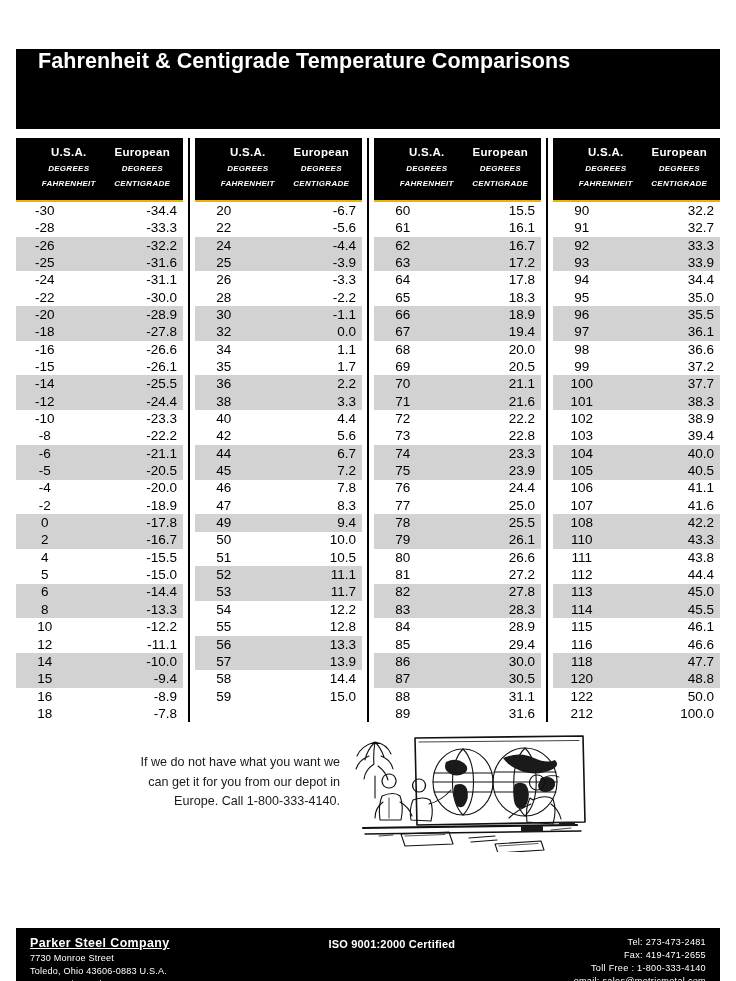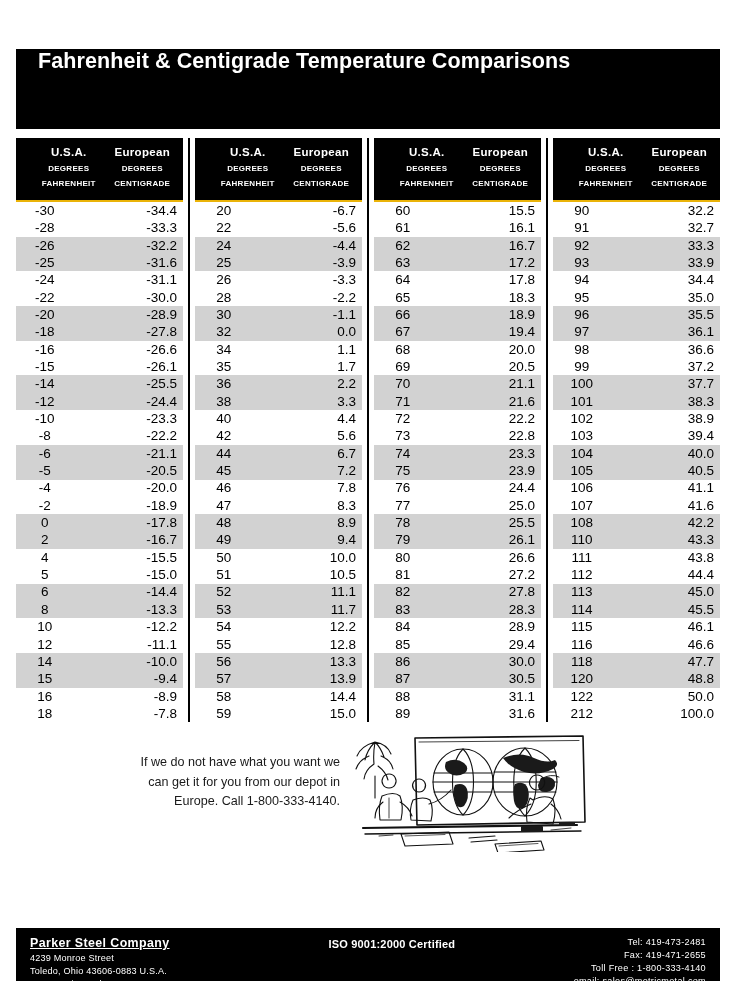--- a/index.html
+++ b/index.html
@@ -84,20 +84,21 @@
     font-size: 11.5px;
     font-weight: bold;
     letter-spacing: 0.3px;
   }
   .hline.l2, .hline.l3 {
     font-size: 11.5px;
     font-weight: bold;
     letter-spacing: 0.3px;
     font-variant: small-caps;
     text-transform: lowercase;
+    font-style: italic;
   }
 
   
   .rows {
     border-top: 2px solid #eab308;
   }
   .row {
     display: flex;
     height: 17.35px;
     align-items: center;
@@ -404,24 +405,20 @@
             <div class="c f">45</div>
             <div class="c c2">7.2</div>
           </div>
           <div class="row">
             <div class="c f">46</div>
             <div class="c c2">7.8</div>
           </div>
           <div class="row">
             <div class="c f">47</div>
             <div class="c c2">8.3</div>
-          </div>
-          <div class="row sh">
-            <div class="c f">48</div>
-            <div class="c c2">8.9</div>
           </div>
           <div class="row sh">
             <div class="c f">49</div>
             <div class="c c2">9.4</div>
           </div>
           <div class="row">
             <div class="c f">50</div>
             <div class="c c2">10.0</div>
           </div>
           <div class="row">
@@ -799,28 +796,28 @@
           <rect x="176" y="100" width="22" height="6" rx="1"></rect>
           <rect x="214" y="96" width="16" height="4" rx="1"></rect>
         </g>
       </svg>
     </div>
   </div>
 
   <div class="footer">
     <div class="f-left">
       <div class="f-company">Parker Steel Company</div>
-      <div class="f-line">4239 Monroe Street</div>
+      <div class="f-line">7730 Monroe Street</div>
       <div class="f-line">Toledo, Ohio  43606-0883  U.S.A.</div>
       <div class="f-line">www.MetricMetal.com</div>
     </div>
     <div class="f-mid">
       <div class="f-iso">ISO 9001:2000 Certified</div>
     </div>
     <div class="f-right">
-      <div class="f-line">Tel: 419-473-2481</div>
+      <div class="f-line">Tel: 273-473-2481</div>
       <div class="f-line">Fax: 419-471-2655</div>
       <div class="f-line">Toll Free : 1-800-333-4140</div>
       <div class="f-line">email: sales@metricmetal.com</div>
     </div>
   </div>
 
 </div>
 
 </body></html>

